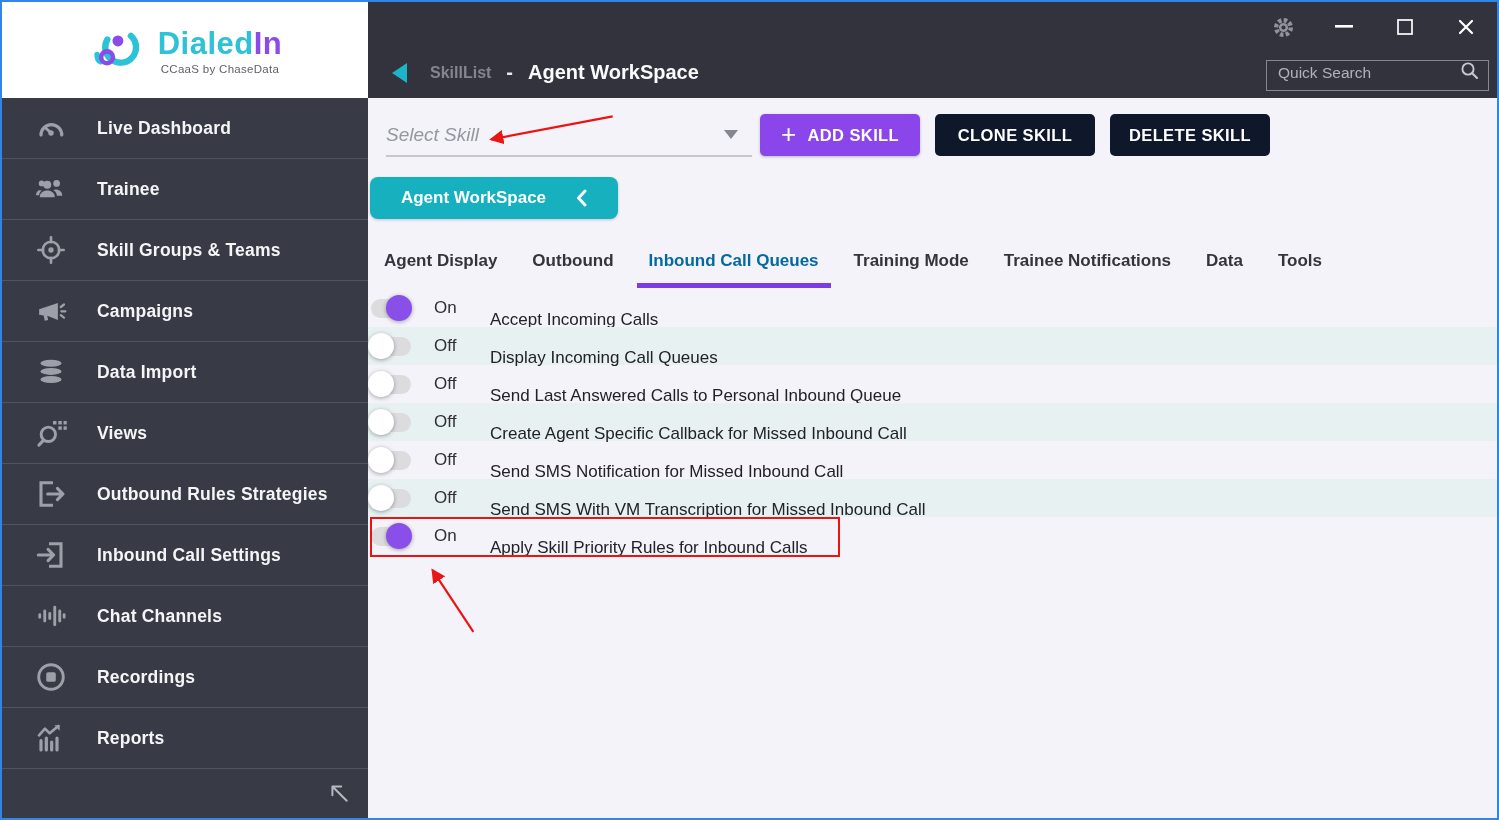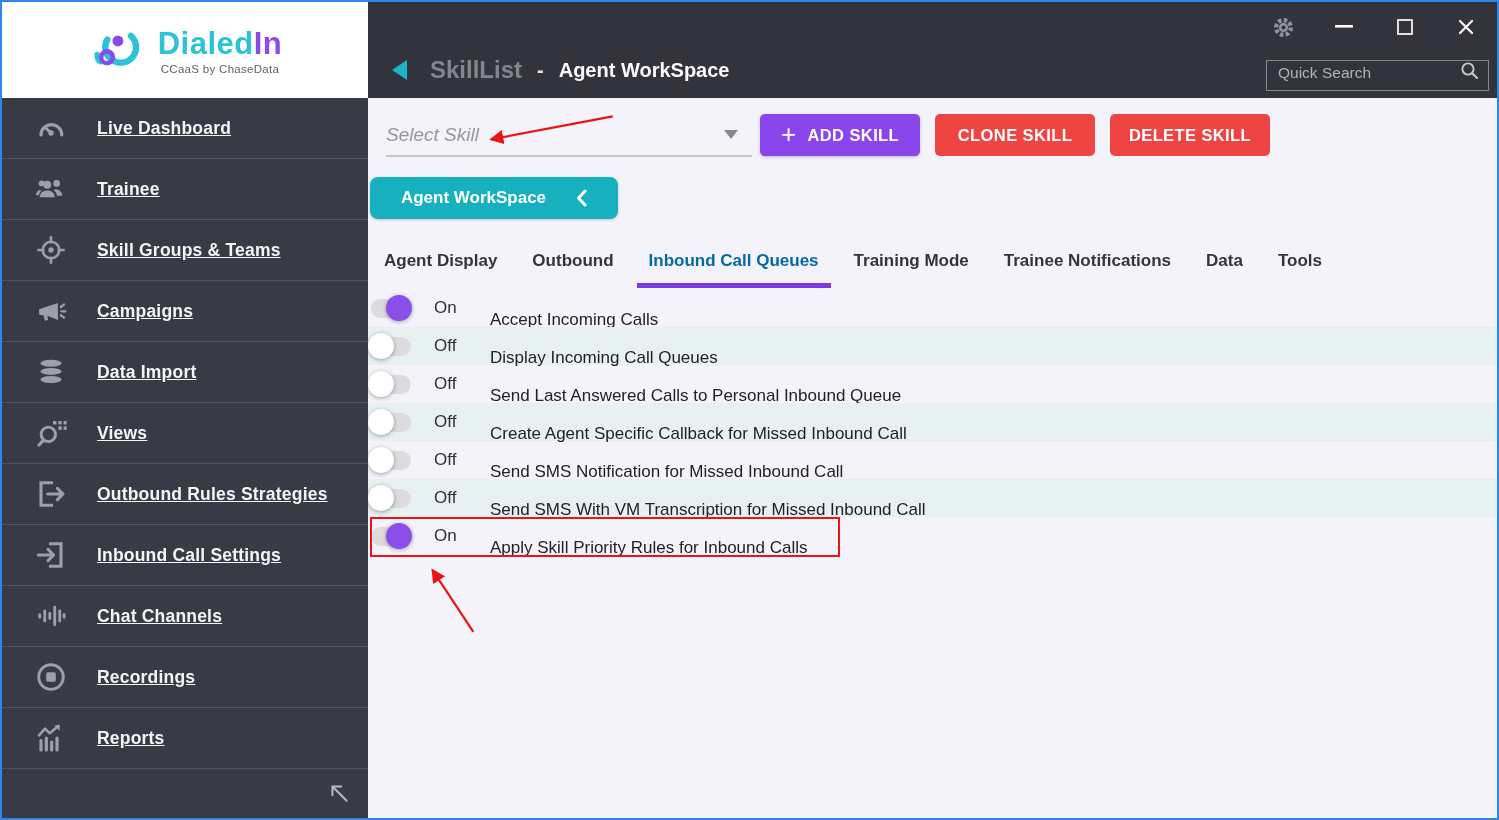--- a/index.html
+++ b/index.html
@@ -15,35 +15,35 @@
   .logo-text-wrap { display:flex; flex-direction:column; align-items:center; }
   .logo-title { font-size:31px; font-weight:700; letter-spacing:.5px; }
   .logo-title .brand-a { color:#2dc2d5;text-align:center; }
   .logo-title .brand-b { color:#8a4be8; }
   .logo-tagline { font-size:11.5px; color:#5e6168; margin-top:1px; letter-spacing:.3px; }
 
   .nav { flex:1; display:flex; flex-direction:column; }
   .nav-item { height:61px; flex:none; display:flex; align-items:center; gap:25px;
               padding-left:28px; border-bottom:1px solid #51545e; cursor:pointer; }
   .nav-icon { width:42px; display:flex; justify-content:center; align-items:center; flex:none; }
-  .nav-label { color:#f4f5f7; font-size:17.5px; font-weight:600; letter-spacing:.2px; white-space:nowrap;text-decoration:underline; }
+  .nav-label { color:#f4f5f7; font-size:17.5px; font-weight:600; letter-spacing:.2px; white-space:nowrap; }
   .nav-footer { flex:1; position:relative; }
   .collapse-arrow { position:absolute; right:18px; bottom:10px; cursor:pointer; }
 
   
   .main { flex:1; display:flex; flex-direction:column; min-width:0; }
   .topbar { height:96px; flex:none; background:#33333d; position:relative; }
 
   .win-controls { position:absolute; top:11px; right:16px; display:flex; align-items:center; }
   .win-btn { width:30px; height:28px; margin-left:31px; display:flex; align-items:center; justify-content:center; cursor:pointer; }
 
   .breadcrumb { position:absolute; left:24px; bottom:14px; display:flex; align-items:center; gap:15px; }
   .back-arrow { width:0; height:0; border-top:10px solid transparent; border-bottom:10px solid transparent;
                 border-right:15px solid #1cb4c6; cursor:pointer; }
-  .bc-parent { color:#83868e; font-size:24px; font-weight:700; margin-left:8px; }
+  .bc-parent { color:#83868e; font-size:16px; font-weight:700; margin-left:8px; }
   .bc-sep { color:#e8e8ec; font-size:20px; font-weight:700; }
   .bc-current { color:#fbfbfd; font-size:20px; font-weight:700; }
 
   .quick-search { position:absolute; right:8px; bottom:7px; width:223px; height:31px;
                   border:1px solid #85888f; display:flex; align-items:center; padding:0 9px 6px 11px; }
   .quick-search input { flex:1; min-width:0; background:transparent; border:none; outline:none;
                         color:#cfd2d8; font-size:15.5px; font-family:inherit; }
   .quick-search input::placeholder { color:#b0b3ba; }
 
   .content { flex:1; position:relative; background:#f4f3fa; overflow:hidden; }
@@ -53,21 +53,21 @@
   .skill-select { width:366px; height:43px; position:relative; border-bottom:2px solid #c7c7cc;
                   display:flex; align-items:center; cursor:pointer; }
   .skill-select-label { font-style:italic; color:#94979e; font-size:19px; }
   .caret-down { position:absolute; right:14px; top:16px; width:0; height:0;
                 border-left:7px solid transparent; border-right:7px solid transparent;
                 border-top:9px solid #84878f; }
   .btn { height:42px; border-radius:5px; border:none; color:#fff; font-weight:700; font-size:16.5px;
          letter-spacing:.4px; font-family:inherit; display:flex; align-items:center; justify-content:center; }
   .btn-add { width:160px; margin-left:8px; background:#8a46ea; gap:11px; cursor:pointer; box-shadow:0 1px 3px rgba(0,0,0,.25); }
   .btn-add .plus { font-size:26px; font-weight:400; line-height:1; margin-top:-3px; }
-  .btn-gray { width:160px; margin-left:15px; background:#ef4444; cursor:default; }
+  .btn-gray { width:160px; margin-left:15px; background:#0f172a; cursor:default; }
 
   .ws-btn { margin:20px 0 0 2px; width:248px; height:42px; background:#17b0bf; border-radius:8px;
             color:#fff; display:flex; align-items:center; justify-content:center; gap:30px;
             font-weight:700; font-size:17px; cursor:pointer; box-shadow:0 1px 3px rgba(0,0,0,.2); }
 
   
   .tabs { display:flex; margin:32px 0 0 4px; }
   .tab { padding:0 12px 12px; margin-right:11px; font-size:17px; font-weight:600; color:#34343c;
          border-bottom:5px solid transparent; cursor:pointer; white-space:nowrap; }
   .tab.active { color:#0369a1; border-bottom-color:#7b3ce4; }

